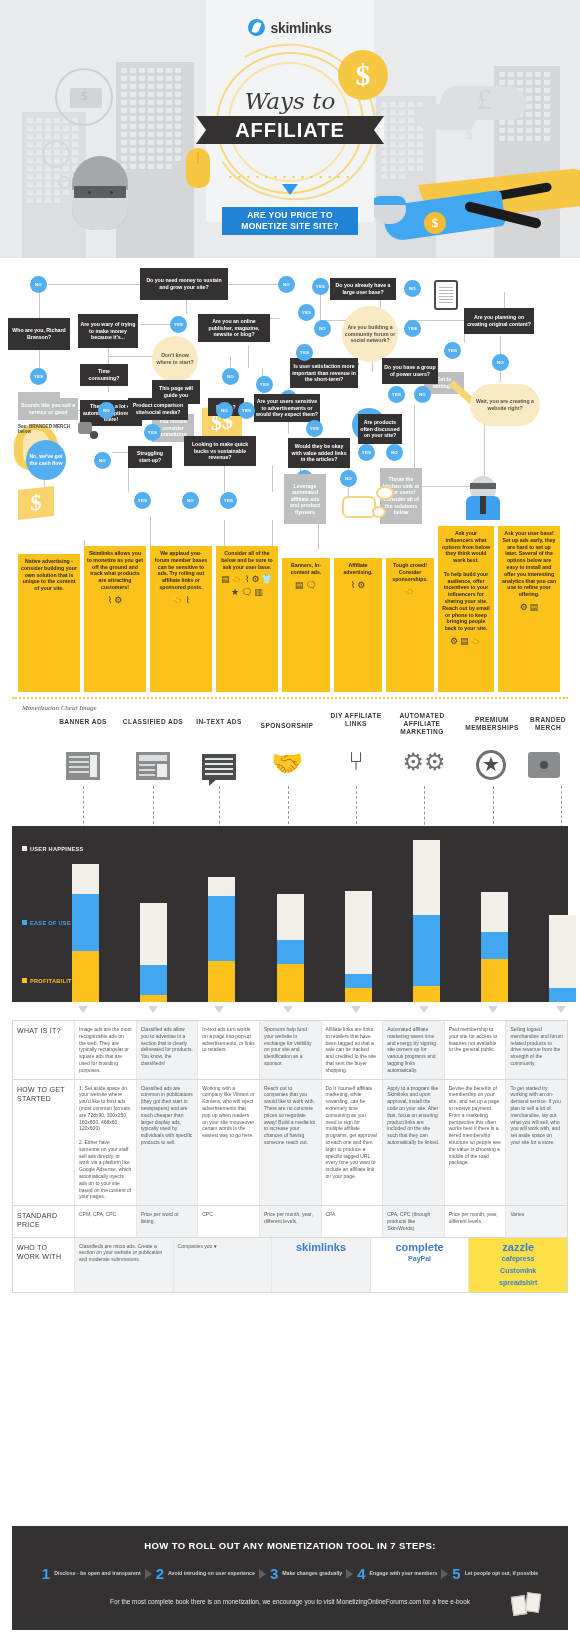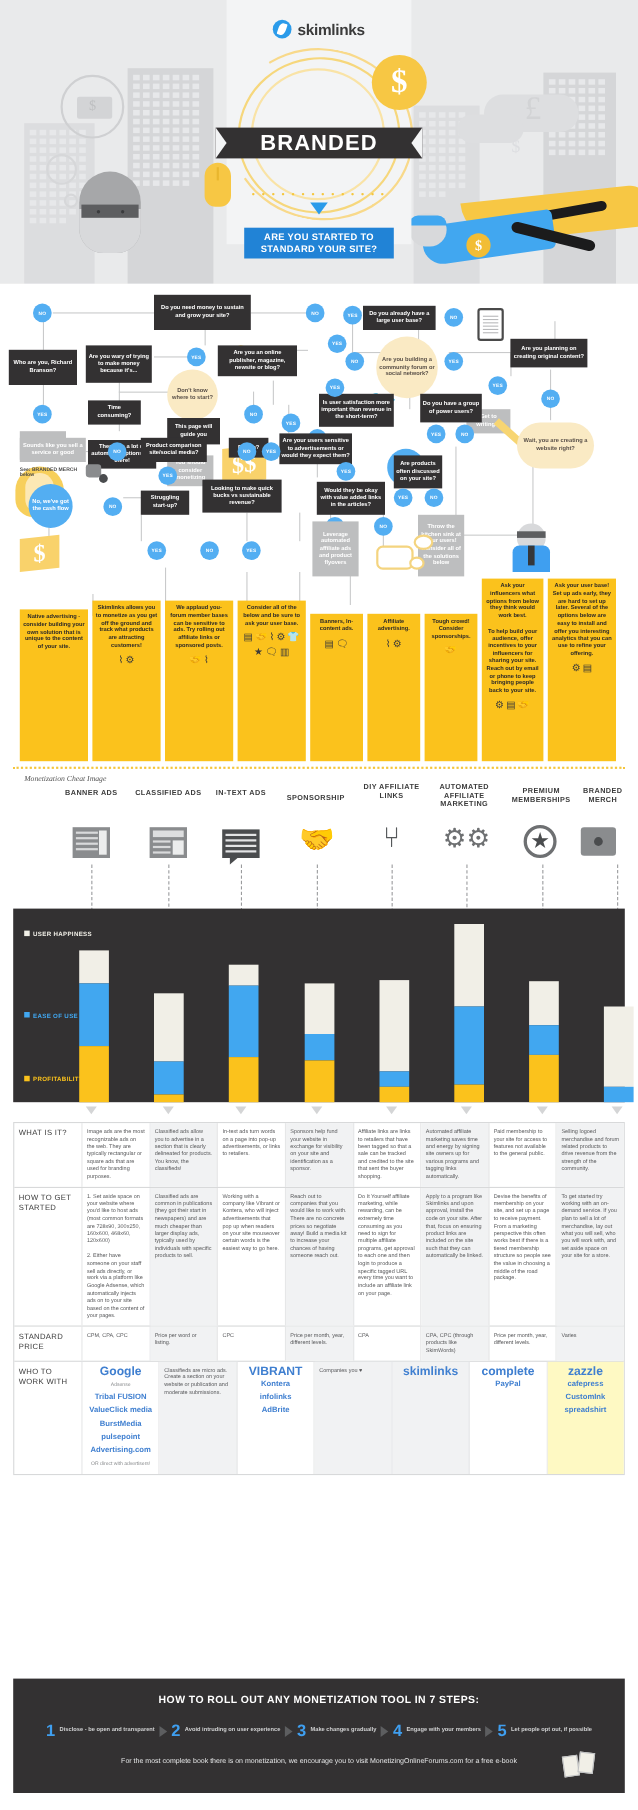--- a/index.html
+++ b/index.html
@@ -468,27 +468,28 @@
   <div class="swirl sw1"></div>
   <div class="swirl sw2"></div>
   <div class="swirl sw3"></div>
   <div class="mouse"></div>
   <div class="coin">$</div>
 
   <div class="logo-row">
     <span class="sk-logo"></span><span class="sk-word">skimlinks</span>
   </div>
   <div class="presents">PRESENTS...</div>
+  <div class="ways">Ways to</div>
   <div class="ribbon">
-      <span>BRANDED</span>
+      <span>AFFILIATE</span>
     </div>
   <div class="dotline">• • • • • • • • • • • • • •</div>
   <div class="tri-down"></div>
   <div class="cta">
-    <div><span>ARE YOU STARTED TO</span><br><span>STANDARD YOUR SITE?</span></div>
+    <div><span>ARE YOU PRICE TO</span><br><span>MONETIZE SITE SITE?</span></div>
   </div>
 </div>
 
 <div class="flow">
 
   <div class="ln lnh" style="left:48px;top:26px;width:92px;"></div>
   <div class="ln lnh" style="left:228px;top:26px;width:50px;"></div>
   <div class="ln lnv" style="left:39px;top:34px;height:26px;"></div>
   <div class="ln lnv" style="left:39px;top:92px;height:18px;"></div>
   <div class="ln lnv" style="left:186px;top:42px;height:14px;"></div>
@@ -983,54 +984,34 @@
       <div class="tcell cN" style="white-space: pre-line; background: rgb(241, 242, 243);">Price per word or listing.</div>
       <div class="tcell cN" style="white-space: pre-line;">CPC</div>
       <div class="tcell cN" style="white-space: pre-line; background: rgb(241, 242, 243);">Price per month, year, different levels.</div>
       <div class="tcell cN" style="white-space: pre-line;">CPA</div>
       <div class="tcell cN" style="white-space: pre-line; background: rgb(241, 242, 243);">CPA, CPC (through products like SkimWords)</div>
       <div class="tcell cN" style="white-space: pre-line;">Price per month, year, different levels.</div>
       <div class="tcell cN" style="white-space: pre-line; background: rgb(241, 242, 243);">Varies</div>
     </div>
   <div class="trow" id="row-who">
       <div class="tcell c0 rowlabel">WHO TO WORK WITH</div>
-      <div class="tcell cN">
-        <div class="logo-list">
-          <div class="lg big">Google</div>
-          <div class="lg grey">Adsense</div>
-          <div class="lg">Tribal FUSION</div>
-          <div class="lg">ValueClick media</div>
-          <div class="lg">BurstMedia</div>
-          <div class="lg">pulsepoint</div>
-          <div class="lg">Advertising.com</div>
-          <div class="lg grey">OR direct with advertisers!</div>
-        </div>
-      </div>
       <div class="tcell cN" style="background: rgb(241, 242, 243);">Classifieds are micro ads. Create a section on your website or publication and moderate submissions.</div>
-      <div class="tcell cN">
-        <div class="logo-list">
-          <div class="lg big">VIBRANT</div>
-          <div class="lg">Kontera</div>
-          <div class="lg">infolinks</div>
-          <div class="lg">AdBrite</div>
-        </div>
-      </div>
       <div class="tcell cN" style="background: rgb(241, 242, 243);">Companies you ♥</div>
       <div class="tcell cN" style="background: rgb(241, 242, 243);">
         <div class="logo-list">
           <div class="lg big">skimlinks</div>
         </div>
       </div>
       <div class="tcell cN">
         <div class="logo-list">
           <div class="lg big">complete</div>
           <div class="lg">PayPal</div>
         </div>
       </div>
-      <div class="tcell cN" style="background: #fef9c3;">
+      <div class="tcell cN" style="background: #fde047;">
         <div class="logo-list">
           <div class="lg big">zazzle</div>
           <div class="lg">cafepress</div>
           <div class="lg">CustomInk</div>
           <div class="lg">spreadshirt</div>
         </div>
       </div>
     </div>
 </div>
 

